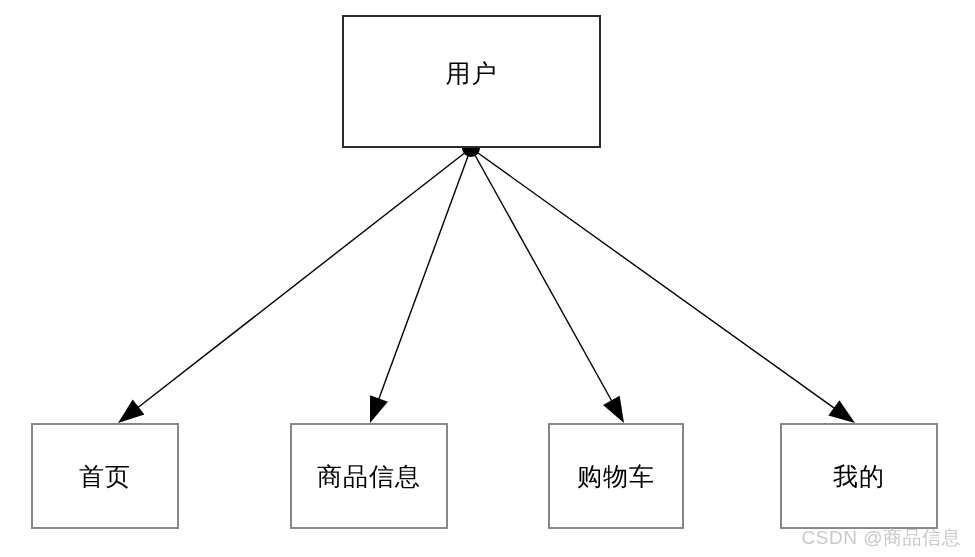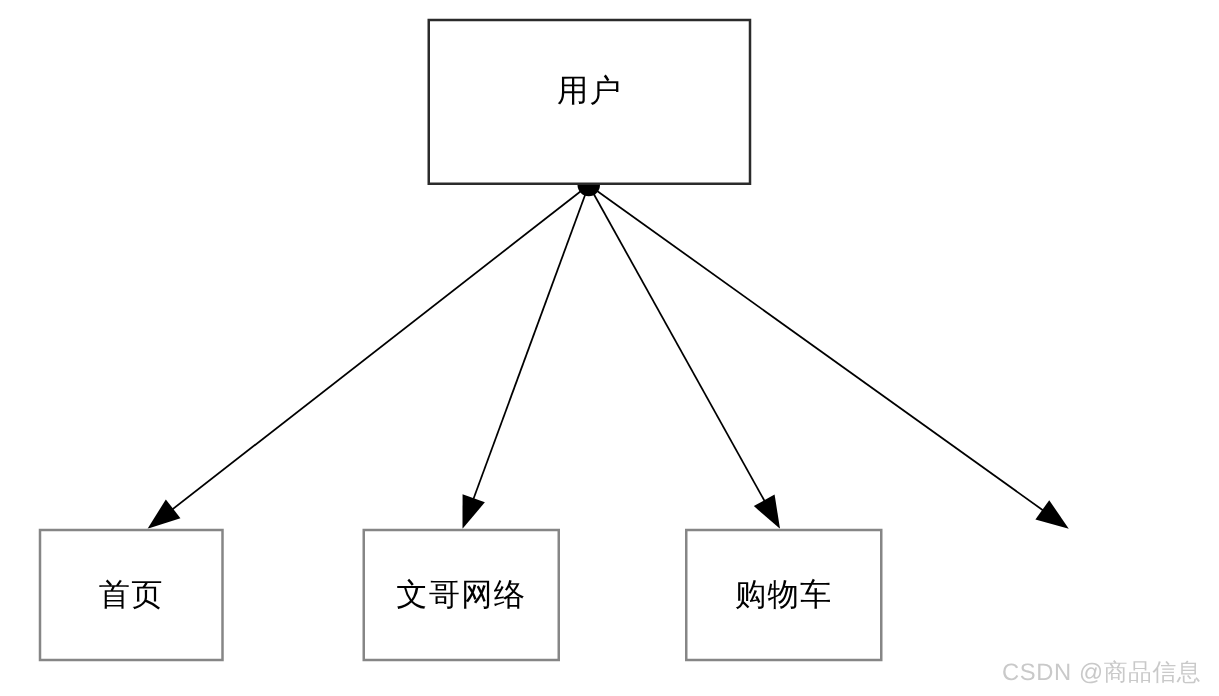--- a/index.html
+++ b/index.html
@@ -85,23 +85,26 @@
 
   <div class="node-box root" id="root-box" style="left: 342px; top: 15px; width: 259px; height: 133px;">
     <span class="node-label">用户</span>
   </div>
 
   <div class="node-box leaf" id="leaf-0" style="left: 31px; top: 423px; width: 148px; height: 106px;">
     <span class="node-label">首页</span>
   </div>
 
   <div class="node-box leaf" id="leaf-1" style="left: 290px; top: 423px; width: 158px; height: 106px;">
-    <span class="node-label">文哥网络</span>
+    <span class="node-label">商品信息</span>
   </div>
 
-  <div class="node-box leaf" id="leaf-2" style="left: 548px; top: 423px; width: 158px; height: 106px;">
+  <div class="node-box leaf" id="leaf-2" style="left: 548px; top: 423px; width: 136px; height: 106px;">
     <span class="node-label">购物车</span>
   </div>
 
+  <div class="node-box leaf" id="leaf-3" style="left: 780px; top: 423px; width: 158px; height: 106px;">
+    <span class="node-label">我的</span>
+  </div>
 
   <div class="watermark">CSDN @商品信息</div>
 
 </div>
 
 </body></html>

